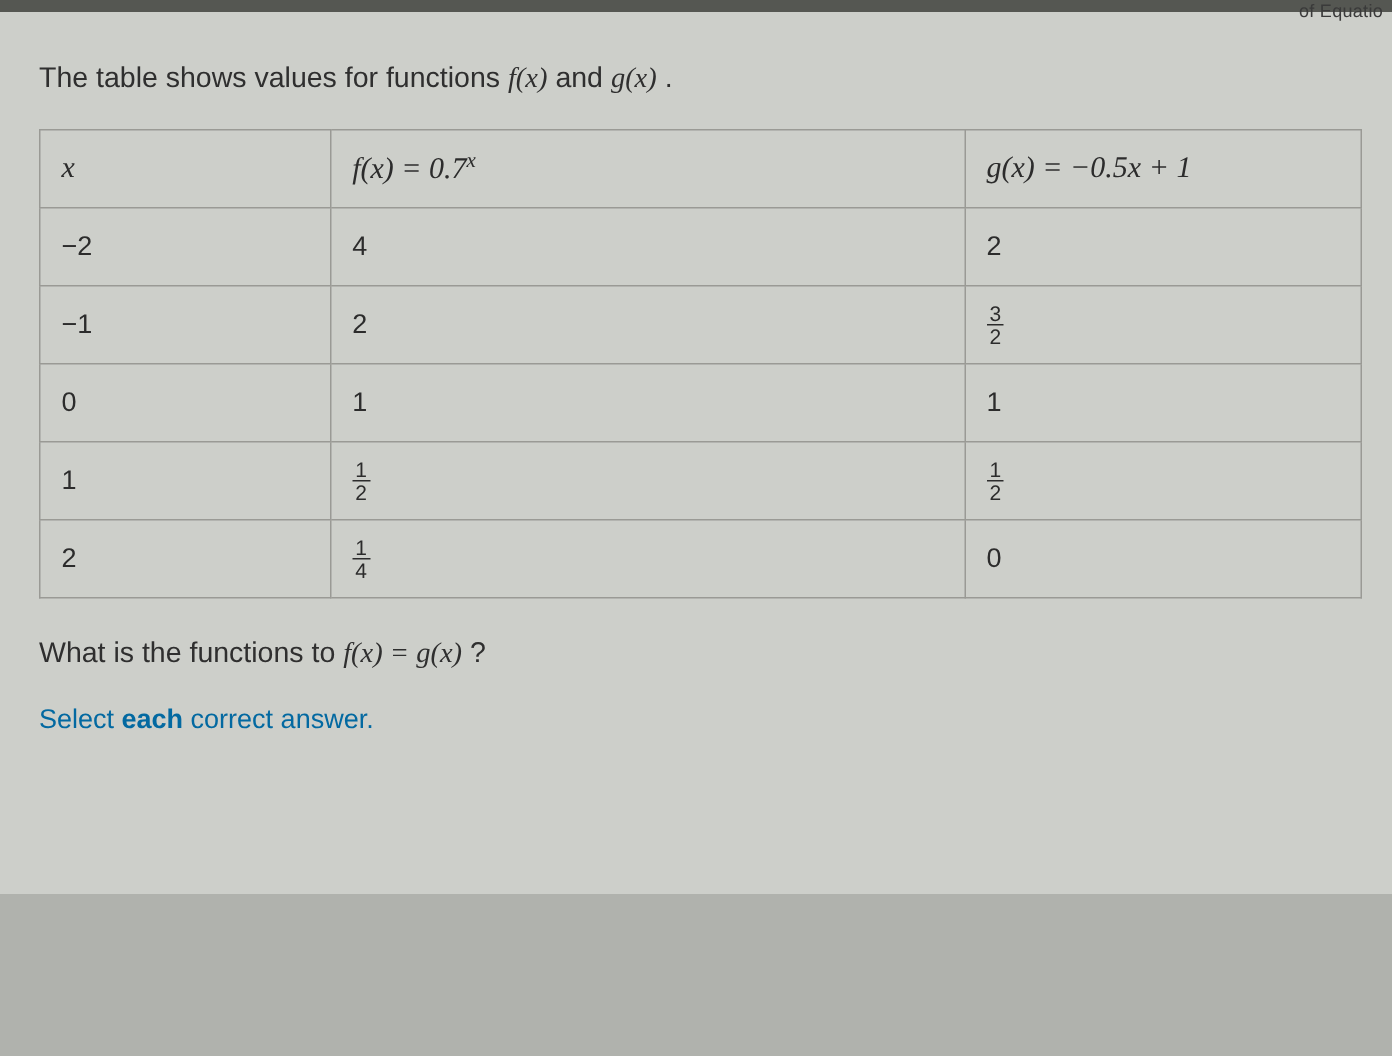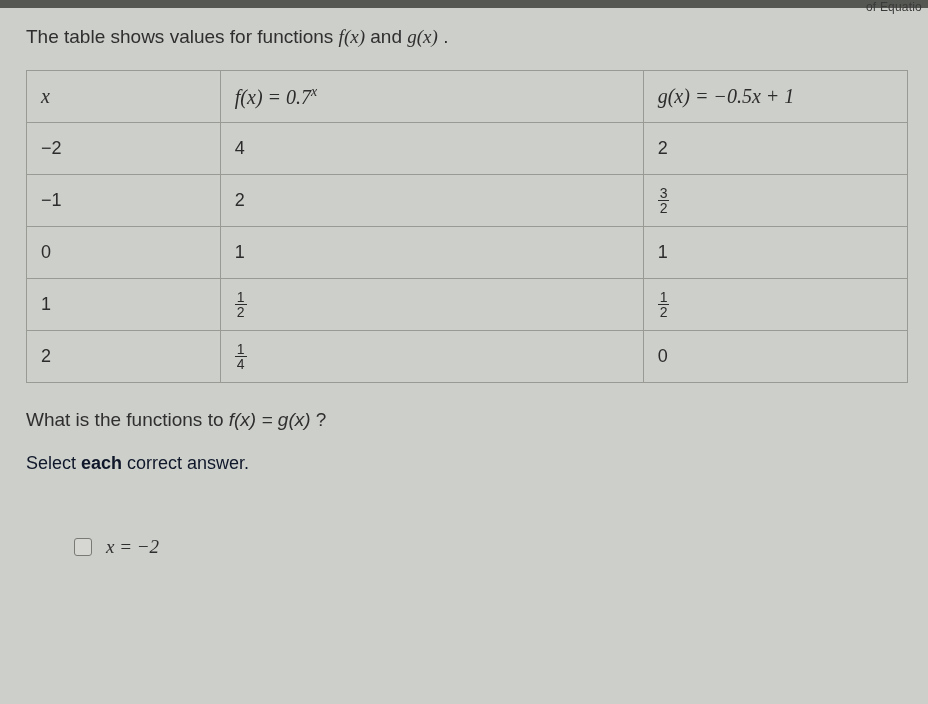--- a/index.html
+++ b/index.html
@@ -7,38 +7,38 @@
     font-family: Arial, Helvetica, sans-serif;
     background: #b0b2ad;
     width: 928px;
     height: 704px;
     overflow: hidden;
     position: relative;
   }
   .page {
     background: #cdcfca;
     width: 928px;
-    height: 704px;
+    height: 596px;
     padding: 0;
   }
   .topbar {
     height: 8px;
     background: #555752;
     width: 100%;
   }
   .topright {
     position: absolute;
     right: 6px;
     top: 0px;
     font-size: 12px;
     color: #3a3a3a;
     letter-spacing: 0.2px;
   }
   .content {
-    padding: 18px 20px 0 26px;
+    padding: 34px 20px 0 26px;
   }
   .intro {
     font-size: 19px;
     color: #2f2f2f;
     margin-bottom: 22px;
   }
   .intro .math { font-family: 'Times New Roman', serif; font-style: italic; }
   table.data {
     border-collapse: collapse;
     width: 100%;
@@ -70,25 +70,25 @@
     font-size: 14px;
     line-height: 1;
   }
   .frac .num { display:block; border-bottom: 1px solid #2c2c2c; padding: 0 2px; }
   .frac .den { display:block; padding: 0 2px; }
   .question {
     margin-top: 26px;
     font-size: 19px;
     color: #2f2f2f;
   }
-  .question .math { font-family: Liberation Sans, sans-serif; font-style: italic; }
+  .question .math { font-family: Liberation Serif, serif; font-style: italic; }
   .select-line {
     margin-top: 22px;
     font-size: 18px;
-    color: #0f172a;
+    color: #0369a1;
   }
   .select-line b { font-weight: bold; }
   .answer-row {
     margin-top: 62px;
     margin-left: 48px;
     display: flex;
     align-items: center;
     gap: 14px;
     font-size: 19px;
     color: #2f2f2f;
@@ -191,19 +191,15 @@
     <p class="question">
       <span>What is the functions to </span>
       <span class="math">f(x) = g(x)</span>
       <span> ?</span>
     </p>
 
     <p class="select-line">
       <span>Select </span><b>each</b><span> correct answer.</span>
     </p>
 
-    <div class="answer-row">
-      <span class="checkbox"></span>
-      <span class="math">x = −2</span>
-    </div>
 
   </div>
 </div>
 
 </body></html>

